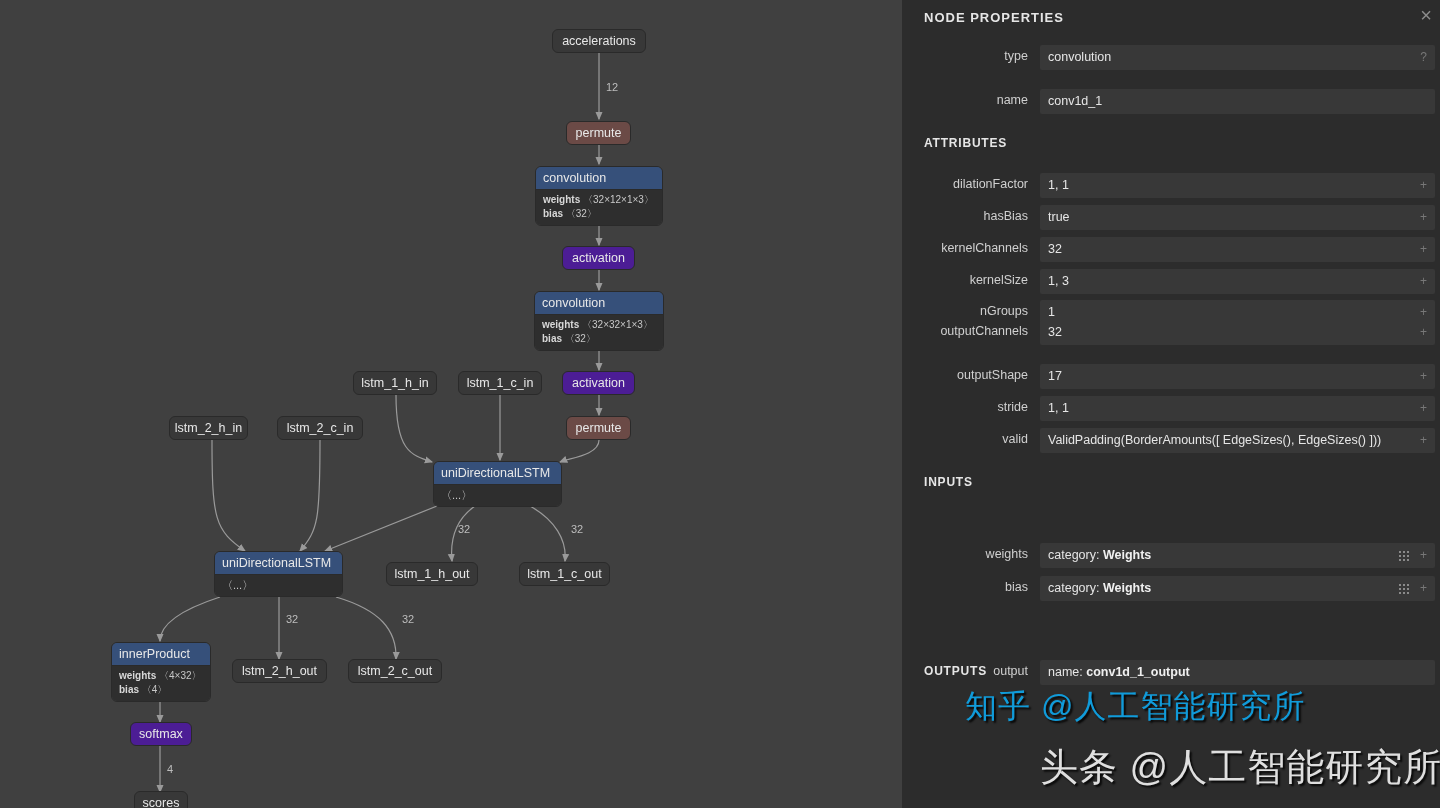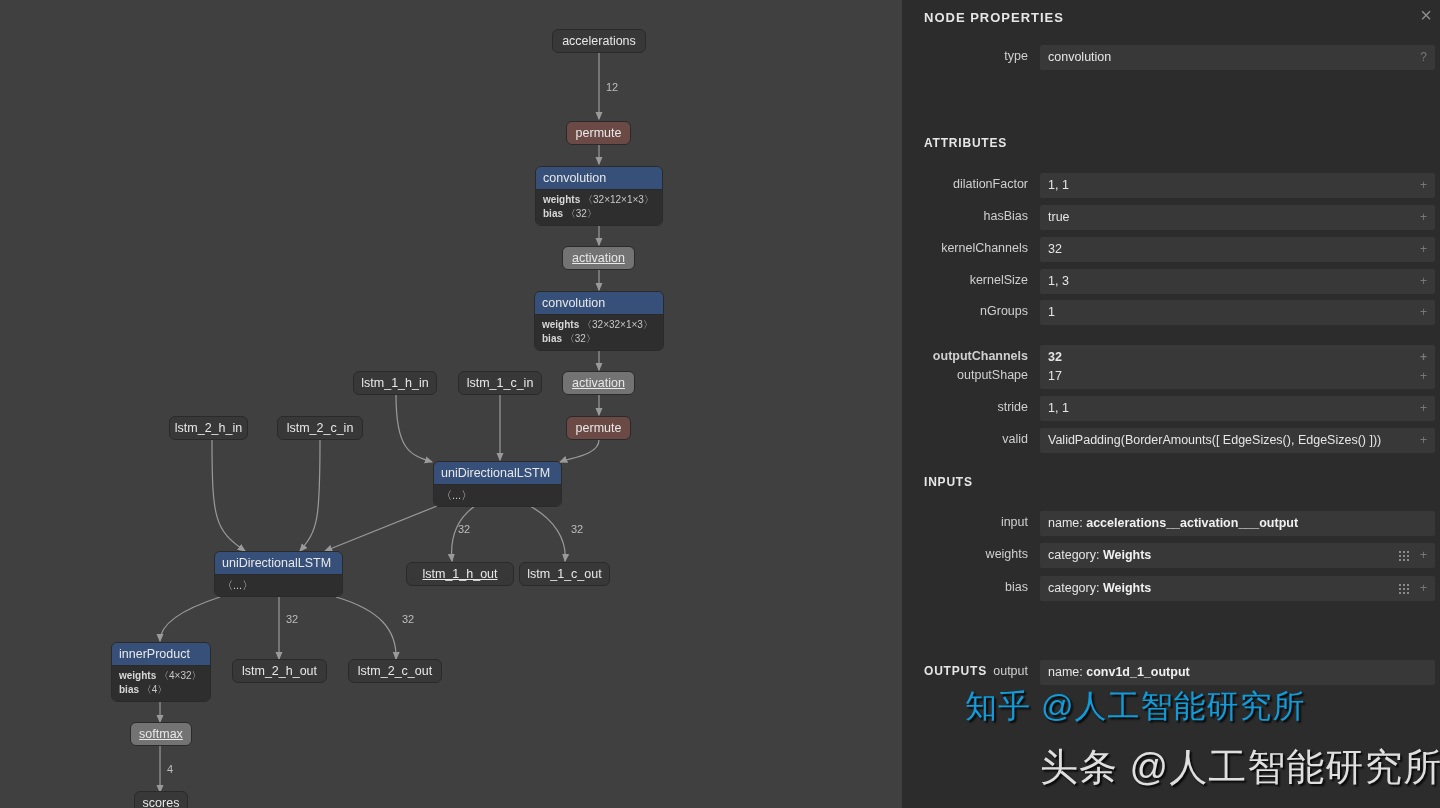--- a/index.html
+++ b/index.html
@@ -7,21 +7,21 @@
     width:1440px; height:808px; overflow:hidden; position:relative;
     background:#404040; font-family:"Liberation Sans", sans-serif; color:#e6e6e6;
   }
   #graph { position:absolute; left:0; top:0; width:902px; height:808px; background:#404040; }
   #graph svg.edges { position:absolute; left:0; top:0; }
   .node {
     position:absolute; box-sizing:border-box; border:1px solid #2a2a2a; border-radius:6px;
     font-size:12.5px; color:#e8e8e8; overflow:hidden; cursor:pointer;
   }
   .node.plain { background:#383838; text-align:center; line-height:22px; height:24px; }
-  .node.red { background:#737373; text-align:center; line-height:22px; height:24px;text-decoration:underline; }
+  .node.red { background:#4c1d95; text-align:center; line-height:22px; height:24px; }
   .node.brown { background:#6b4a46; text-align:center; line-height:22px; height:24px; }
   .node.op .head { background:#36507a; padding:0 7px; height:22px; line-height:22px; border-bottom:1px solid #2a2a2a; }
   .node.op .body { background:#2e2e2e; padding:3px 7px 4px; font-size:10px; line-height:14px; color:#c8c8c8; }
   .node.op .body b { color:#d8d8d8; }
   .elabel { position:absolute; font-size:11px; color:#bdbdbd; }
 
   #panel { position:absolute; left:902px; top:0; width:538px; height:808px; background:#2c2c2c; }
   .ptitle { position:absolute; left:22px; top:10px; font-size:13px; font-weight:bold; letter-spacing:1px; color:#e6e6e6; }
   .close { position:absolute; right:8px; top:4px; font-size:20px; color:#8c8c8c; cursor:pointer; }
   .section { position:absolute; left:22px; font-size:12px; font-weight:bold; letter-spacing:0.8px; color:#e6e6e6; }
@@ -110,21 +110,21 @@
   <div class="node op" style="left:433px;top:461px;width:129px;">
     <div class="head">uniDirectionalLSTM</div>
     <div class="body" style="font-size:11px;">〈...〉</div>
   </div>
 
   <div class="node op" style="left:214px;top:551px;width:129px;">
     <div class="head">uniDirectionalLSTM</div>
     <div class="body" style="font-size:11px;">〈...〉</div>
   </div>
 
-  <div class="node plain" style="left:406px;top:562px;width:108px;text-decoration:underline;">lstm_1_h_out</div>
+  <div class="node plain" style="left:386px;top:562px;width:92px;">lstm_1_h_out</div>
   <div class="node plain" style="left:519px;top:562px;width:91px;">lstm_1_c_out</div>
   <div class="node plain" style="left:232px;top:659px;width:95px;">lstm_2_h_out</div>
   <div class="node plain" style="left:348px;top:659px;width:94px;">lstm_2_c_out</div>
 
   <div class="node op" style="left:111px;top:642px;width:100px;">
     <div class="head">innerProduct</div>
     <div class="body">
       <div><b>weights</b> <span>〈4×32〉</span></div>
       <div><b>bias</b> <span>〈4〉</span></div>
     </div>
@@ -135,20 +135,24 @@
 </div>
 
 <div id="panel">
   <div class="ptitle">NODE PROPERTIES</div>
   <div class="close">×</div>
 
   <div class="row" style="top:45px;">
     <span class="lbl">type</span>
     <div class="val"><span>convolution</span><span class="plus">?</span></div>
   </div>
+  <div class="row" style="top:89px;">
+    <span class="lbl">name</span>
+    <div class="val">conv1d_1</div>
+  </div>
 
   <div class="section" style="top:136px;">ATTRIBUTES</div>
 
   <div class="row" style="top:173px;">
     <span class="lbl">dilationFactor</span>
     <div class="val"><span>1, 1</span><span class="plus">+</span></div>
   </div>
   <div class="row" style="top:205px;">
     <span class="lbl">hasBias</span>
     <div class="val"><span>true</span><span class="plus">+</span></div>
@@ -158,43 +162,39 @@
     <div class="val"><span>32</span><span class="plus">+</span></div>
   </div>
   <div class="row" style="top:269px;">
     <span class="lbl">kernelSize</span>
     <div class="val"><span>1, 3</span><span class="plus">+</span></div>
   </div>
   <div class="row" style="top:300px;">
     <span class="lbl">nGroups</span>
     <div class="val"><span>1</span><span class="plus">+</span></div>
   </div>
-  <div class="row" style="top:345px;font-weight:bold;">
+  <div class="row" style="top:320px;">
     <span class="lbl">outputChannels</span>
     <div class="val"><span>32</span><span class="plus">+</span></div>
   </div>
   <div class="row" style="top:364px;">
     <span class="lbl">outputShape</span>
     <div class="val"><span>17</span><span class="plus">+</span></div>
   </div>
   <div class="row" style="top:396px;">
     <span class="lbl">stride</span>
     <div class="val"><span>1, 1</span><span class="plus">+</span></div>
   </div>
   <div class="row" style="top:428px;">
     <span class="lbl">valid</span>
     <div class="val"><span>ValidPadding(BorderAmounts([ EdgeSizes(), EdgeSizes() ]))</span><span class="plus">+</span></div>
   </div>
 
   <div class="section" style="top:475px;">INPUTS</div>
 
-  <div class="row" style="top:511px;">
-    <span class="lbl">input</span>
-    <div class="val"><span>name: </span><b>accelerations__activation___output</b></div>
-  </div>
   <div class="row" style="top:543px;">
     <span class="lbl">weights</span>
     <div class="val"><span>category: </span><b>Weights</b><span class="grid"></span><span class="plus">+</span></div>
   </div>
   <div class="row" style="top:576px;">
     <span class="lbl">bias</span>
     <div class="val"><span>category: </span><b>Weights</b><span class="grid"></span><span class="plus">+</span></div>
   </div>
 
   <div class="section" style="top:624px;margin-top:40px;">OUTPUTS</div>

